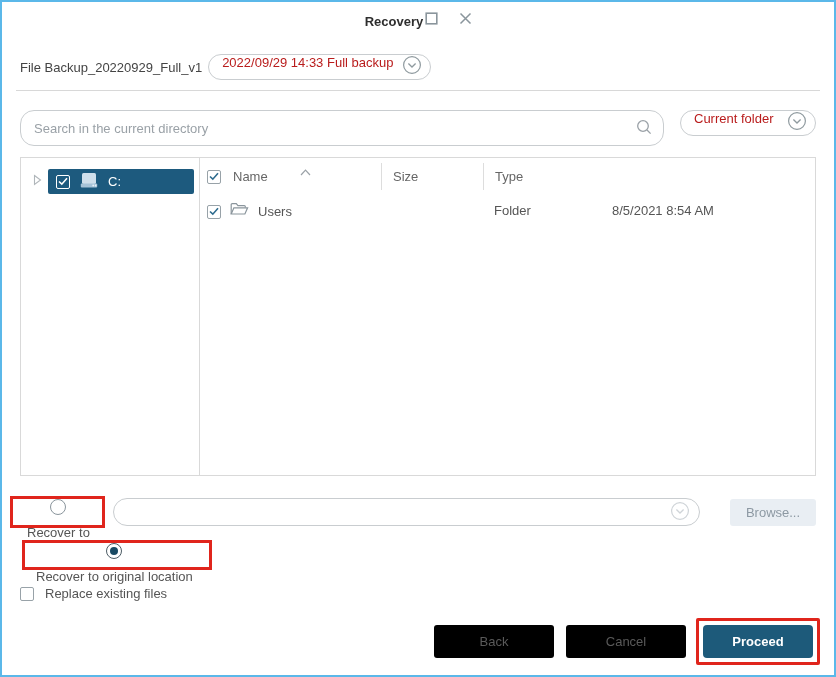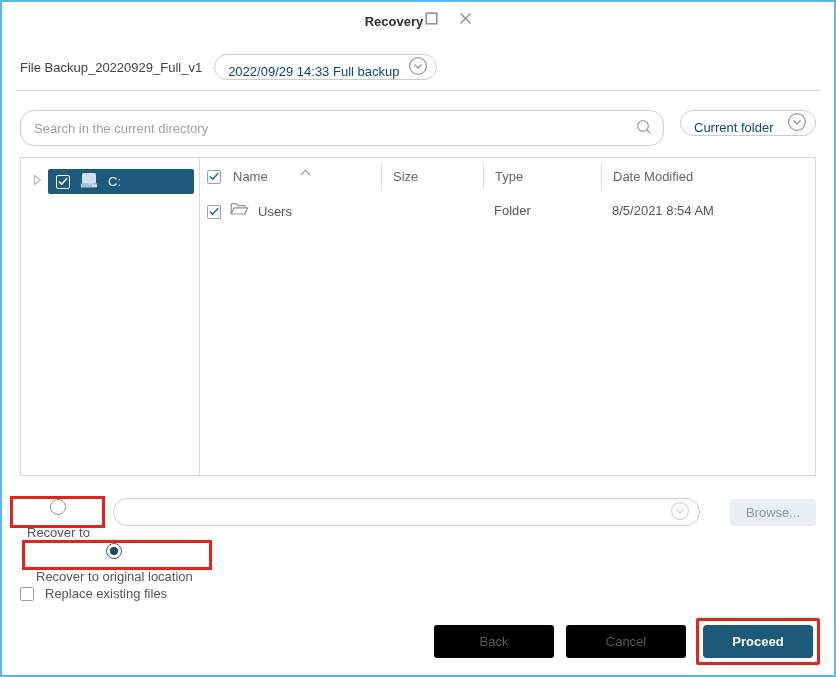--- a/index.html
+++ b/index.html
@@ -10,24 +10,24 @@
     font-size:13px; color:#555;
   }
   
   .titlebar { position:absolute; top:10px; left:18px; right:14px; display:flex; justify-content:center; align-items:flex-start; }
   .title { font-size:13px; font-weight:bold; color:#2e2e2e; padding-top:2px; }
   .win-controls { display:flex; align-items:center; gap:18px; padding-right:2px; }
   .win-btn { width:16px; height:16px; display:flex; align-items:center; justify-content:center; cursor:default; }
 
   
   .backup-row { position:absolute; top:52px; left:18px; height:26px; display:flex; align-items:center; }
-  .backup-label { color:#444; margin-right:12px; }
+  .backup-label { color:#444; margin-right:6px; }
   .pill {
     height:26px; border:1px solid #c9cdd0; border-radius:14px; background:#fff;
-    display:flex; align-items:flex-end; gap:9px; padding:0 8px 0 13px; color:#0c4a6e;
+    display:flex; align-items:flex-start; gap:9px; padding:0 8px 0 13px; color:#b91c1c;
   }
   .sep { position:absolute; top:88px; left:14px; right:14px; border-top:1px solid #d8d8d8; }
 
   
   .search-row { position:absolute; top:108px; left:18px; right:18px; display:flex; gap:16px; }
   .search-box { flex:1; height:36px; border:1px solid #c9cdd0; border-radius:14px; display:flex; align-items:center; padding:0 10px 0 13px; }
   .search-box input { flex:1; border:none; outline:none; font:inherit; color:#555; background:transparent; }
   .search-box input::placeholder { color:#9aa1a7; }
   .scope-pill { width:136px; justify-content:space-between; }
 
@@ -189,23 +189,20 @@
                 <path d="M1 6 L5.5 1.2 L10 6" fill="none" stroke="#9aa1a7" stroke-width="1.2"></path>
               </svg>
           </span>
         </div>
         <div class="hcell bordered">
           <span>Size</span>
         </div>
         <div class="hcell bordered">
           <span>Type</span>
         </div>
-        <div class="hcell bordered">
-          <span>Date Modified</span>
-        </div>
       </div>
 
       <div class="grid-cols list-row">
         <div class="cell first">
           <span class="checkbox" data-checked="true">
             <svg width="10" height="9" viewBox="0 0 10 9">
                 <path d="M1 4.5 L3.8 7.2 L9 1.2" fill="none" stroke="#2d6b8e" stroke-width="1.6"></path>
               </svg>
           </span>
           <span style="margin-left:9px;">

